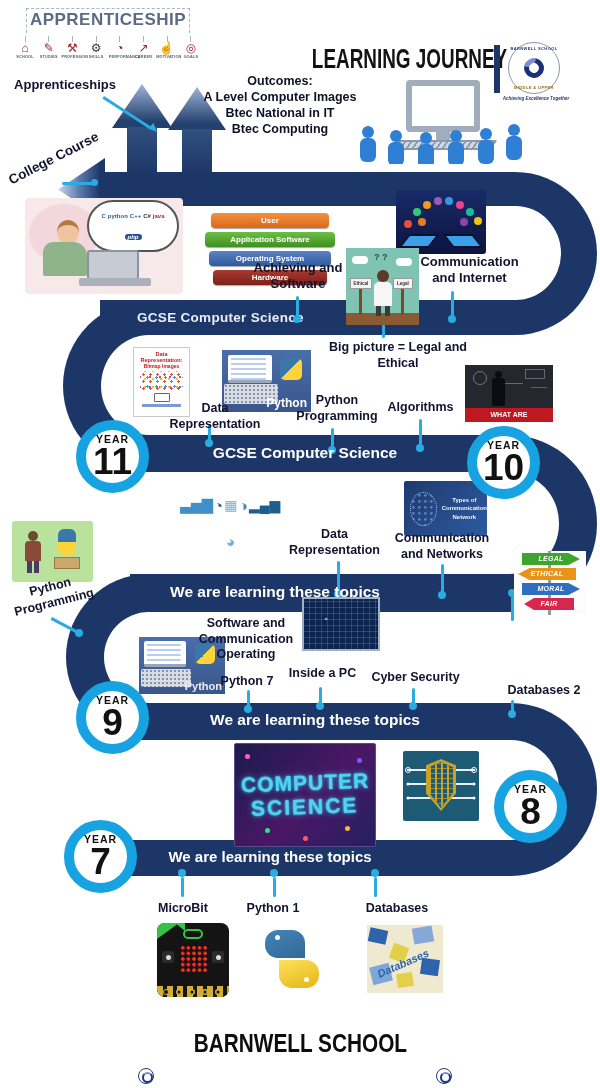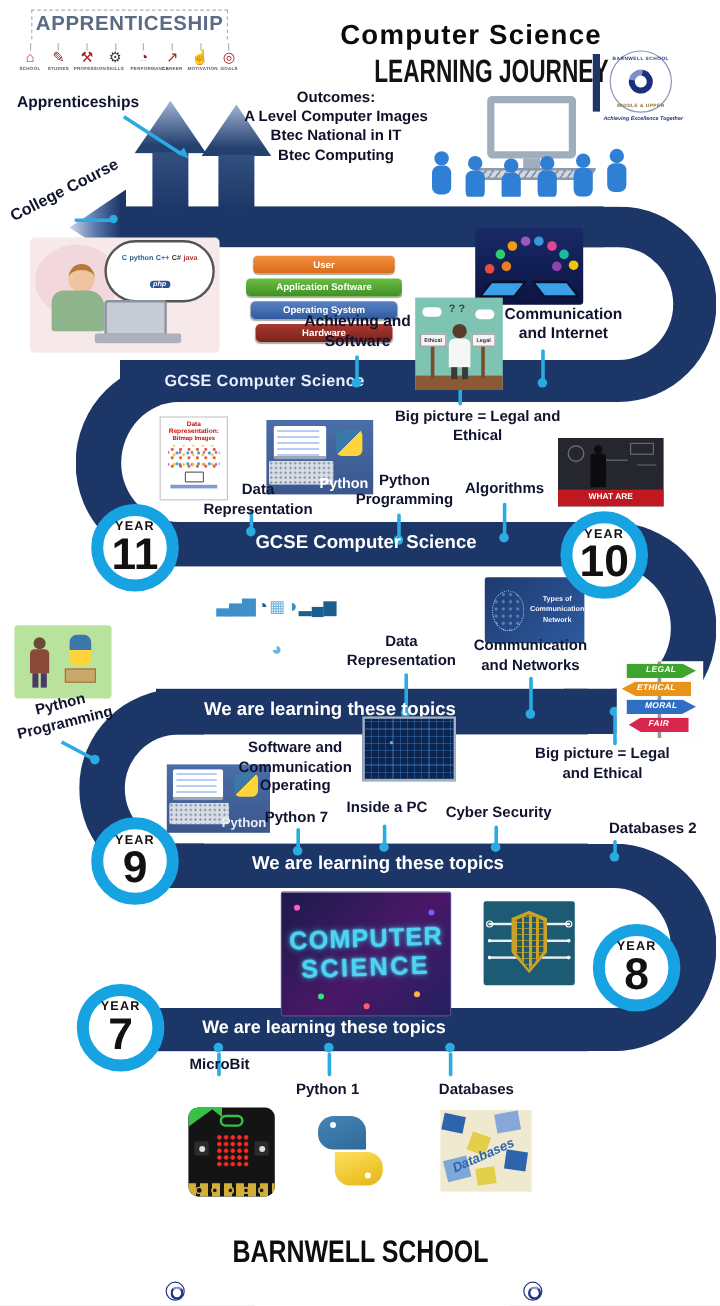--- a/index.html
+++ b/index.html
@@ -120,21 +120,20 @@
           <div class="lb">MOTIVATION</div>
         </div>
       <div class="icon-it">
           <div class="tick"></div>
           <div class="gl" style="color:#a32424">◎</div>
           <div class="lb">GOALS</div>
         </div>
     </div>
   </div>
 
-  <div class="title" style="left:275px;top:16px;width:235px">Computer Science</div>
   <div class="subtitle" style="left:270px;top:44px;width:230px">
     <span>LEARNING JOURNEY</span>
   </div>
 
   <div class="abs" style="left:492px;top:42px;width:100px;height:62px;z-index:4">
     <div class="abs" style="left:2px;top:3px;width:6px;height:48px;background:#1c3667"></div>
     <div class="abs" style="left:16px;top:0;width:52px;height:52px;border-radius:50%;border:1px solid #8a97b5;
          display:flex;flex-direction:column;align-items:center;justify-content:space-between;padding:3px 0">
       <div style="font-size:4px;font-weight:700;color:#24367e;letter-spacing:.4px">BARNWELL SCHOOL</div>
       <div style="width:20px;height:20px;border-radius:50%;border:5px solid #1b2f7a;border-top-color:#7d8fd0;transform:rotate(-35deg)"></div>
@@ -358,24 +357,20 @@
   <div class="img" style="left:514px;top:551px;width:72px;height:64px;background:#fdfdfd">
     <div class="abs" style="left:34px;top:0;width:3px;height:64px;background:#9a9a9a"></div>
     <div class="sp r" style="left:8px;top:2px;width:58px;background:#3da52e">LEGAL</div>
     <div class="sp l" style="left:4px;top:17px;width:58px;background:#e8941a">ETHICAL</div>
     <div class="sp r" style="left:8px;top:32px;width:58px;background:#2e6fc2">MORAL</div>
     <div class="sp l" style="left:10px;top:47px;width:50px;background:#d8274e">FAIR</div>
   </div>
 
   <div class="dot" style="left:508px;top:589px"></div>
   <div class="conn" style="left:511px;top:596px;height:25px"></div>
-  <div class="topic" style="left:442px;top:621px;width:120px">
-    <div>Big picture = Legal</div>
-    <div>and Ethical</div>
-  </div>
 
   <div class="img" style="left:302px;top:597px;width:78px;height:54px;background:#0b2550;border:2px solid #9fb0c4;
        background-image:repeating-linear-gradient(0deg,transparent 0 5px,rgba(90,170,255,.28) 5px 6px),repeating-linear-gradient(90deg,transparent 0 5px,rgba(90,170,255,.28) 5px 6px),radial-gradient(circle at 30% 40%,rgba(140,220,255,.8) 1px,transparent 1.6px)"></div>
 
   <div class="topic" style="left:192px;top:616px;width:108px">
     <div>Software and</div>
     <div>Communication</div>
     <div>Operating</div>
   </div>
 
@@ -453,21 +448,21 @@
 
   <div class="bandtxt" style="left:110px;top:848px;width:320px;font-size:15px">We are learning these topics</div>
 
   <div class="year" style="left:64px;top:820px">
     <div class="yw">YEAR</div>
     <div class="yn">7</div>
   </div>
 
   <div class="dot" style="left:178px;top:869px"></div>
   <div class="conn" style="left:181px;top:877px;height:20px"></div>
-  <div class="topic" style="left:148px;top:880px;width:70px">
+  <div class="topic" style="left:148px;top:901px;width:70px">
     <div>MicroBit</div>
   </div>
 
   <div class="dot" style="left:270px;top:869px"></div>
   <div class="conn" style="left:273px;top:877px;height:20px"></div>
   <div class="topic" style="left:238px;top:901px;width:70px">
     <div>Python 1</div>
   </div>
 
   <div class="dot" style="left:371px;top:869px"></div>

